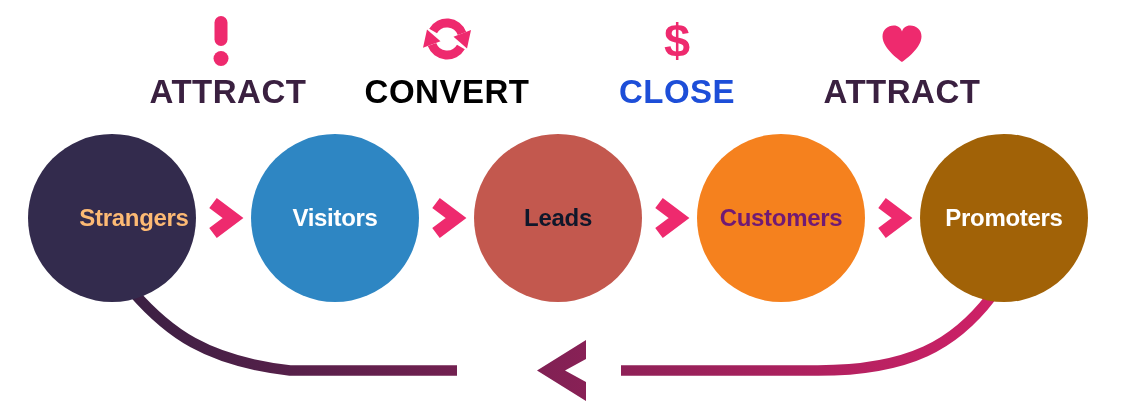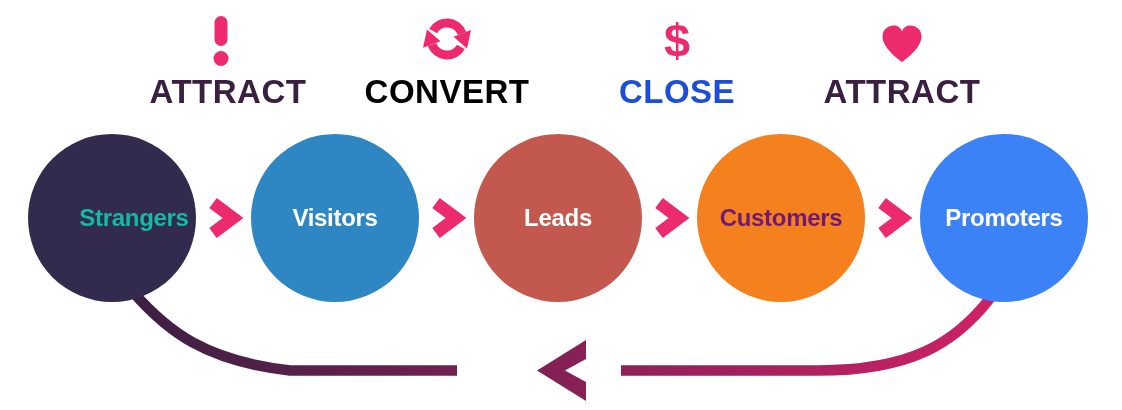--- a/index.html
+++ b/index.html
@@ -109,36 +109,36 @@
   <div class="stage" style="left:792px">
     <div class="icon-slot">
       <svg class="heart-svg" width="42" height="38" viewBox="0 0 42 38">
         <path d="M21 37 C21 37 1.5 24 1.5 11.5 C1.5 4.5 6.8 0.5 12.8 0.5 C17 0.5 20 3 21 6.5 C22 3 25 0.5 29.2 0.5 C35.2 0.5 40.5 4.5 40.5 11.5 C40.5 24 21 37 21 37 Z" fill="#ee2a6e"></path>
       </svg>
     </div>
     <div class="stage-label" style="color: rgb(58, 32, 64);">ATTRACT</div>
   </div>
 
   <div class="circle" style="left: 28px; background-color: rgb(51, 43, 77);">
-    <span class="circle-label" style="color: #14b8a6; margin-left: 44px;">Strangers</span>
+    <span class="circle-label" style="color: #fdba74; margin-left: 44px;">Strangers</span>
   </div>
 
   <div class="circle" style="left: 251px; background-color: rgb(46, 134, 195);">
     <span class="circle-label" style="color: rgb(255, 255, 255);">Visitors</span>
   </div>
 
   <div class="circle" style="left: 474px; background-color: rgb(195, 88, 78);">
-    <span class="circle-label" style="color: #ffffff;">Leads</span>
+    <span class="circle-label" style="color: #0f172a;">Leads</span>
   </div>
 
   <div class="circle" style="left: 697px; background-color: rgb(245, 129, 30);">
     <span class="circle-label" style="color: #701a75;">Customers</span>
   </div>
 
-  <div class="circle" style="left: 920px; background-color: #3b82f6;">
+  <div class="circle" style="left: 920px; background-color: #a16207;">
     <span class="circle-label" style="color: rgb(255, 255, 255);">Promoters</span>
   </div>
 
   <svg class="flow-chevron" style="left:208px" width="40" height="40" viewBox="0 0 40 40">
     <path d="M5 5 L25 20 L5 35" fill="none" stroke-width="12.5" stroke-linejoin="miter" stroke="#ee2a6e"></path>
   </svg>
   <svg class="flow-chevron" style="left:431px" width="40" height="40" viewBox="0 0 40 40">
     <path d="M5 5 L25 20 L5 35" fill="none" stroke-width="12.5" stroke-linejoin="miter" stroke="#ee2a6e"></path>
   </svg>
   <svg class="flow-chevron" style="left:654px" width="40" height="40" viewBox="0 0 40 40">

